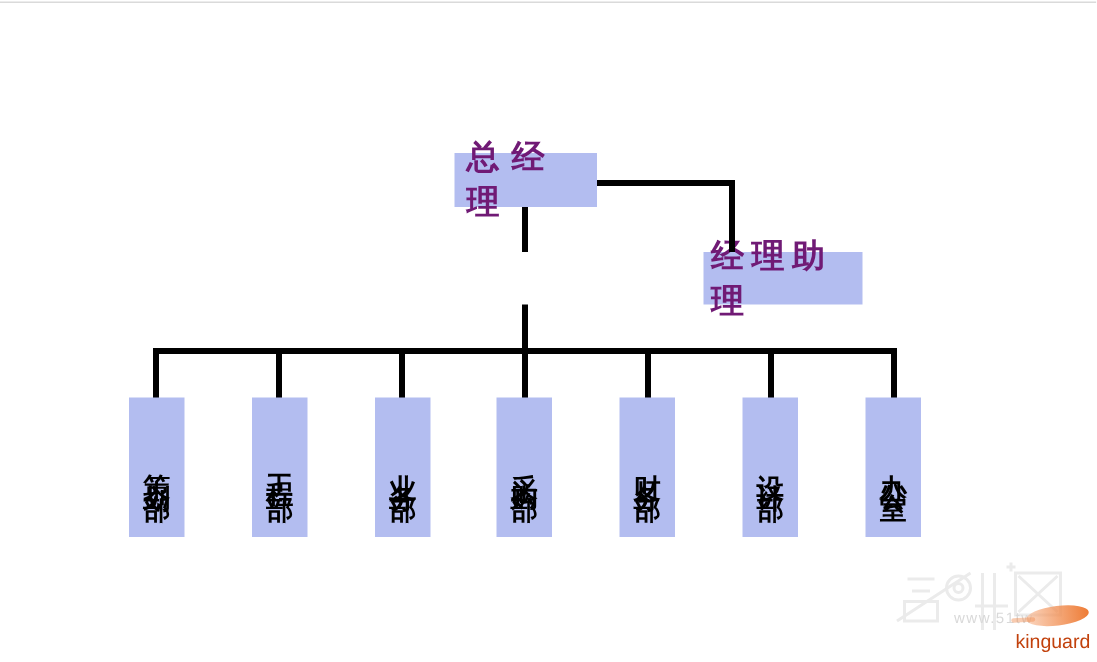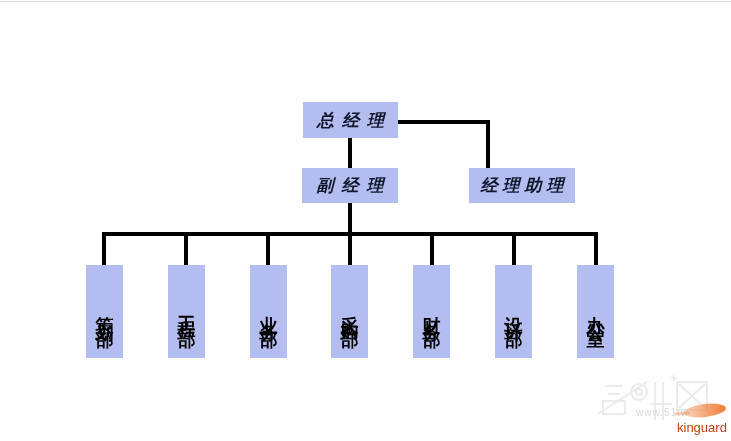--- a/index.html
+++ b/index.html
@@ -5,23 +5,23 @@
   html,body { margin:0; padding:0; background:#fff; }
   .canvas {
     position:relative; width:731px; height:441px; background:#ffffff;
     font-family:"Liberation Serif","DejaVu Serif",serif; overflow:hidden;
   }
   .top-rule {
     position:absolute; top:1px; left:0; width:731px; height:1px;
     background:#dadada;
   }
   .node {
-    position:absolute; background:#b3bdf0; color:#0f172a;
+    position:absolute; background:#b3bdf0; color:#701a75;
     display:flex; align-items:center; justify-content:center;
-    font-size:17px; font-weight:600;font-style:italic;
+    font-size:22px; font-weight:600;
   }
   .node.h3 { letter-spacing:8px; padding-left:8px; box-sizing:border-box; }
   .node.h4 { letter-spacing:5px; padding-left:5px; box-sizing:border-box; }
   .node.gm   { left:303px; top:102px; width:95px;  height:36px; }
   .node.dgm  { left:302px; top:168px; width:96px;  height:35px; }
   .node.asst { left:437px; top:168px; width:106px; height:35px;margin-left:32px; }
   .dept {
     position:absolute; top:265px; width:37px; height:93px;
     background:#b3bdf0; color:#000; font-size:18px; font-weight:600;
     writing-mode:vertical-lr; text-orientation:upright;
@@ -58,21 +58,20 @@
   }
   .wm-brand { left:677px; top:420px; font-size:13px; color:#c2410c; z-index:2; }
 </style>
 </head>
 <body>
 
 <div class="canvas">
   <div class="top-rule"></div>
 
   <div class="node gm h3">总经理</div>
-  <div class="node dgm h3">副经理</div>
   <div class="node asst h4">经理助理</div>
 
   <div class="line l-gm-dgm"></div>
   <div class="line l-gm-right"></div>
   <div class="line l-asst-down"></div>
   <div class="line l-dgm-bus"></div>
   <div class="line l-bus"></div>
   <div class="line drop c0"></div>
   <div class="line drop c1"></div>
   <div class="line drop c2"></div>

